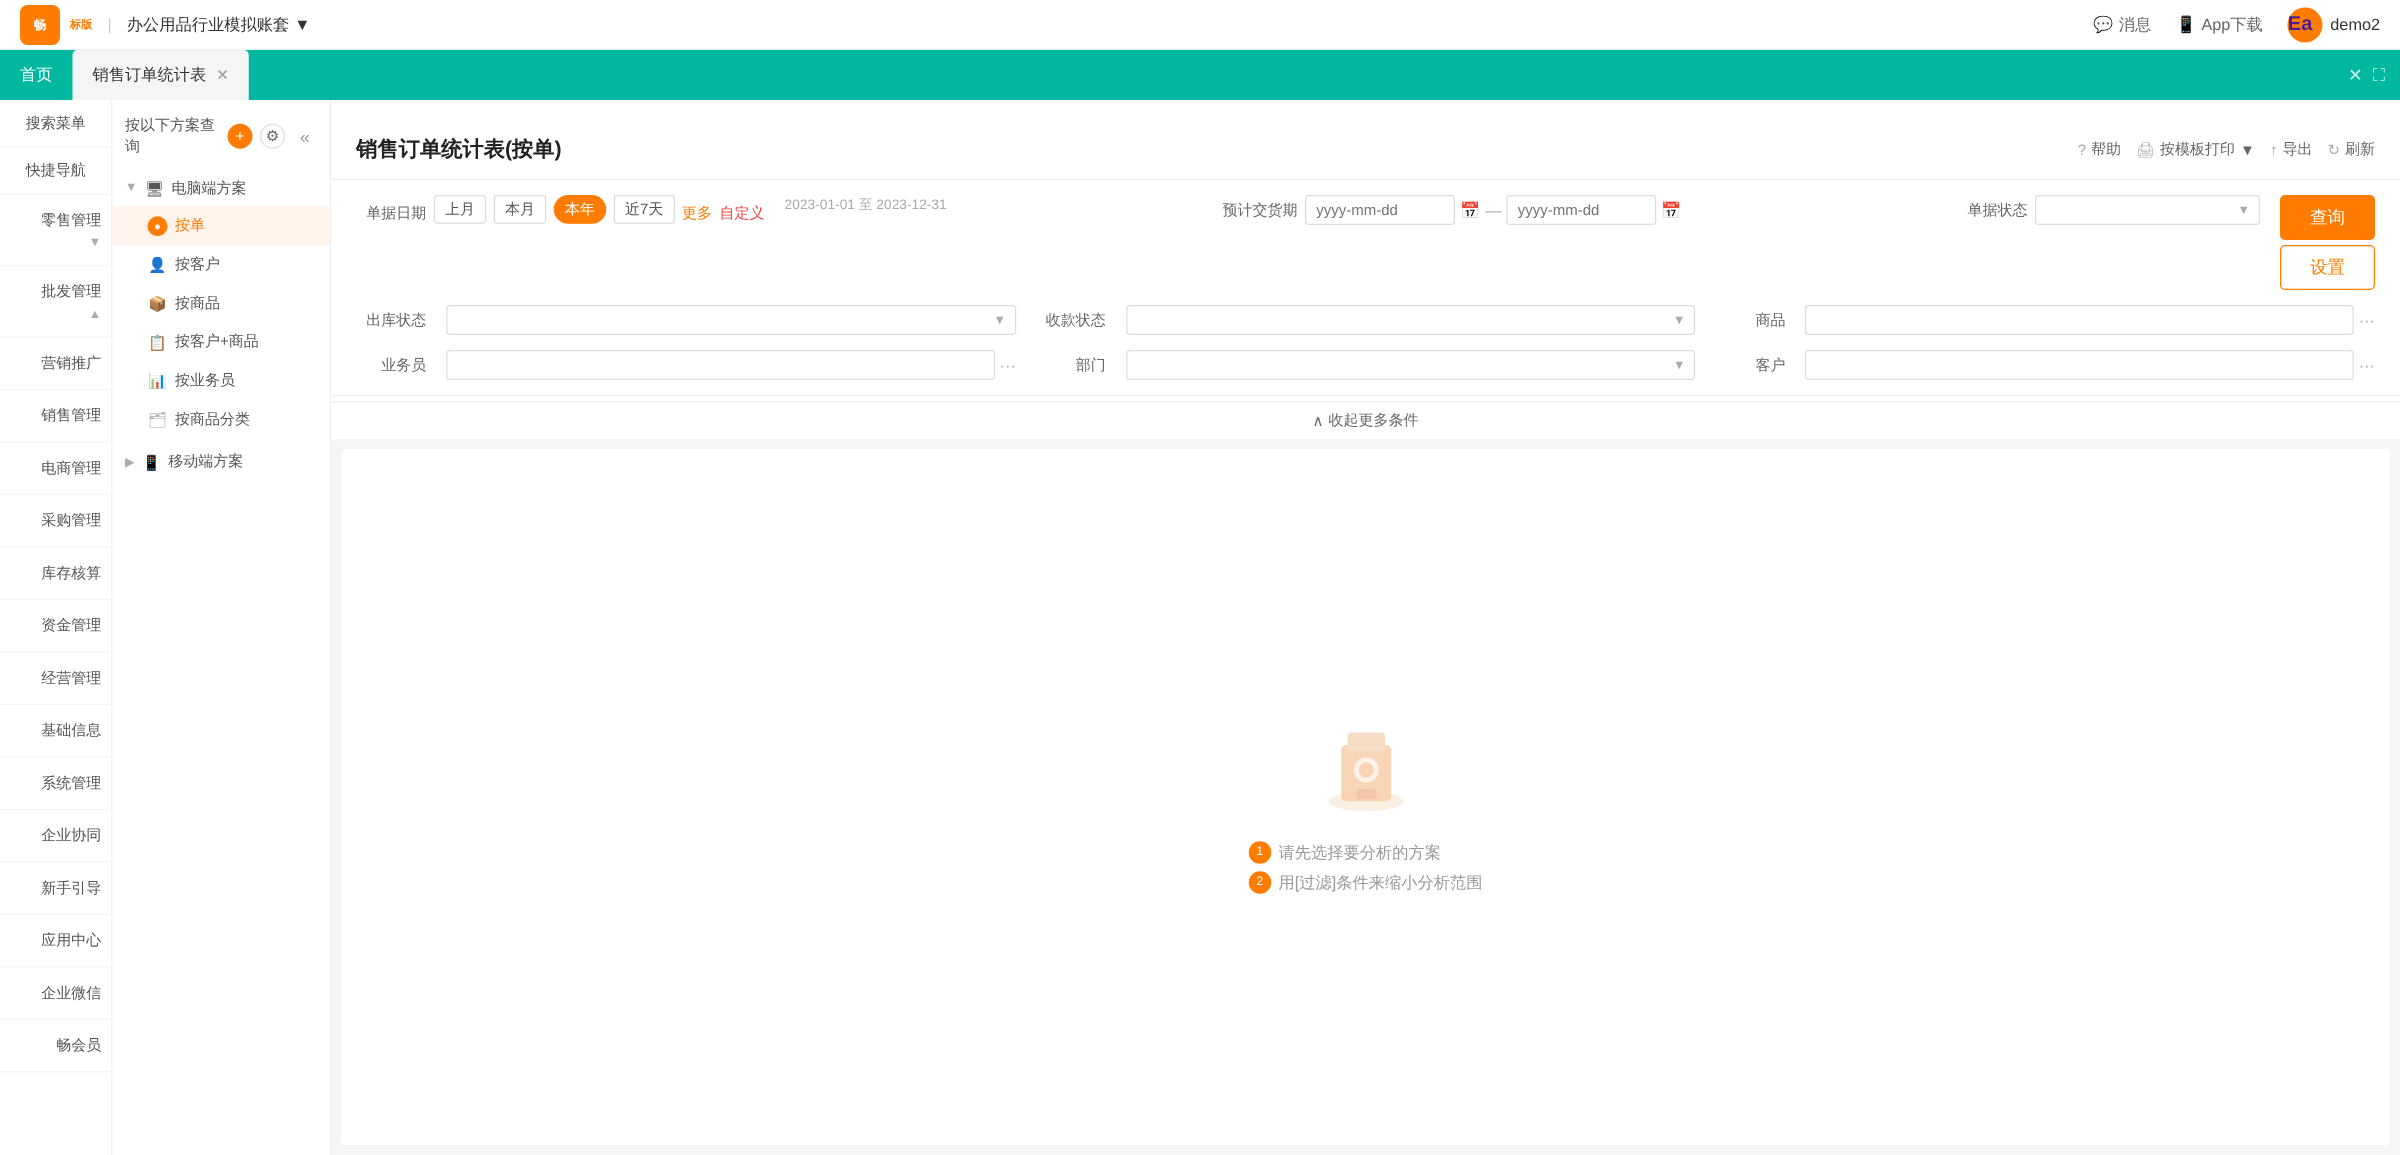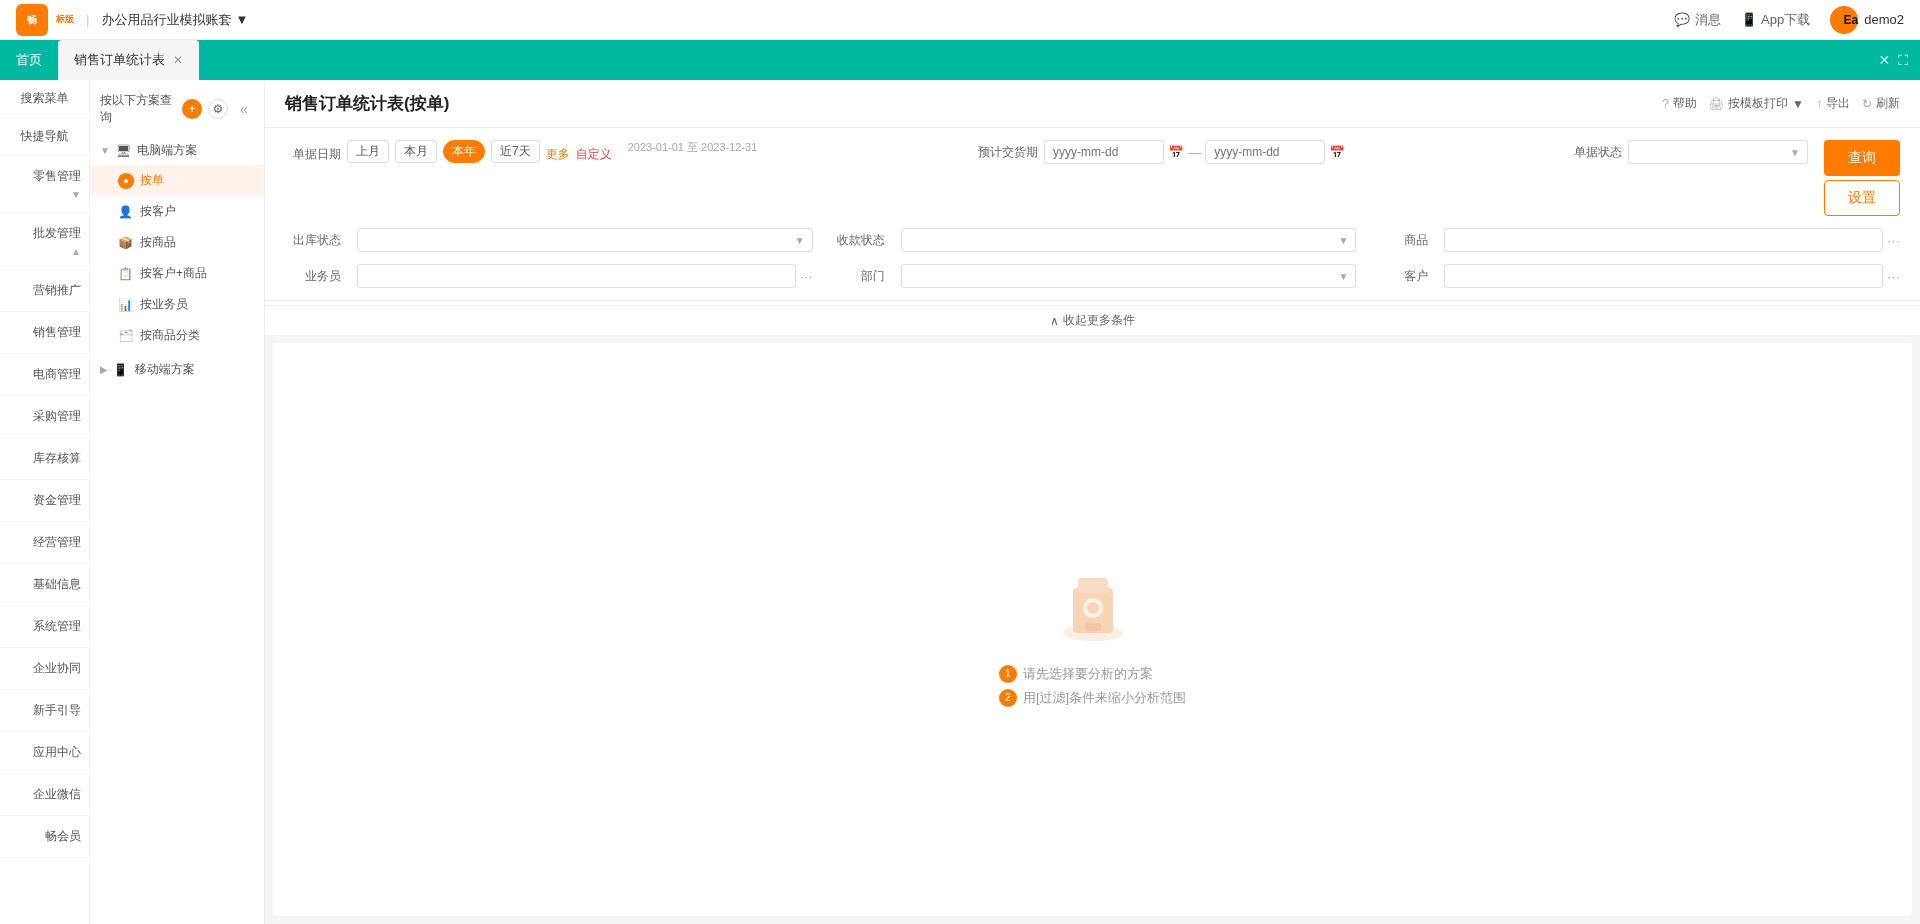--- a/index.html
+++ b/index.html
@@ -14,21 +14,21 @@
       justify-content: space-between;
       padding: 0 16px;
       border-bottom: 1px solid #eee;
       flex-shrink: 0;
     }
     .top-header-left { display: flex; align-items: center; gap: 8px; }
     .logo-box { width: 32px; height: 32px; background: #ff7c00; border-radius: 6px; display: flex; align-items: center; justify-content: center; color: #fff; font-size: 10px; font-weight: bold; }
     .header-selector { font-size: 13px; color: #333; display: flex; align-items: center; gap: 4px; cursor: pointer; }
     .top-header-right { display: flex; align-items: center; gap: 20px; }
     .header-action { display: flex; align-items: center; gap: 4px; color: #666; font-size: 13px; cursor: pointer; }
-    .user-avatar { width: 28px; height: 28px; background: #ff7c00; border-radius: 50%; display: flex; align-items: center; justify-content: flex-end; color: #0f172a; font-size: 12px; font-weight: bold; }
+    .user-avatar { width: 28px; height: 28px; background: #ff7c00; border-radius: 50%; display: flex; align-items: center; justify-content: flex-start; color: #4c1d95; font-size: 16px; font-weight: bold; }
 
     
     .tab-bar {
       background: #00b8a0;
       height: 40px;
       display: flex;
       align-items: center;
       padding: 0 0 0 0;
       flex-shrink: 0;
     }
@@ -126,21 +126,21 @@
     
     .main-content {
       flex: 1;
       display: flex;
       flex-direction: column;
       overflow: hidden;
       background: #f5f5f5;
     }
     .page-header {
       background: #fff;
-      padding: 12px 20px 0 20px;
+      padding: 28px 20px 0 20px;
       border-bottom: 1px solid #eee;
       display: flex;
       align-items: center;
       justify-content: space-between;
     }
     .page-title { font-size: 17px; font-weight: bold; color: #222; padding-bottom: 12px; }
     .page-actions { display: flex; align-items: center; gap: 12px; padding-bottom: 12px; }
     .page-action-btn {
       display: flex; align-items: center; gap: 4px;
       font-size: 12px; color: #666; cursor: pointer;

